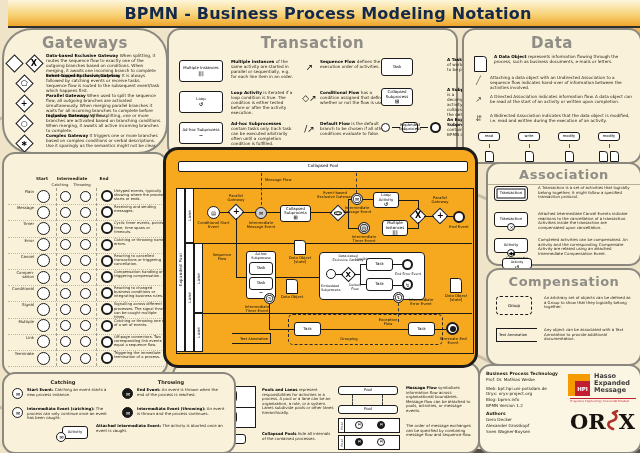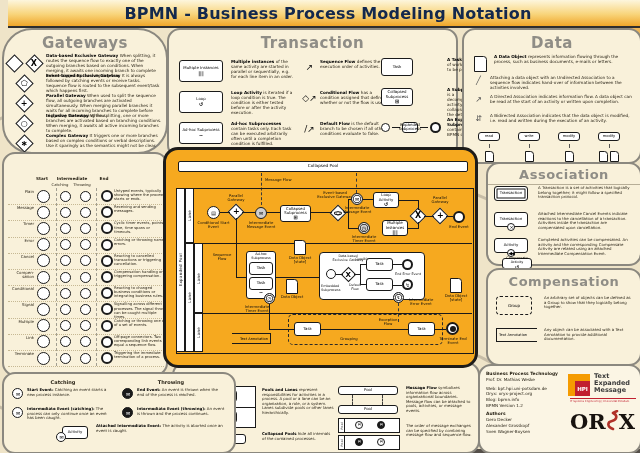--- a/index.html
+++ b/index.html
@@ -715,21 +715,21 @@
 
       <div>Gero Decker</div>
           <div>Alexander Grosskopf</div>
           <div>Sven Wagner-Boysen</div>
         </div>
     </div>
     <div id="hpibox" style="position:absolute;left:88px;top:8px;width:22px;height:22px;">
       <div id="hpired" style="width:15px;height:15px;">HPI</div>
     </div>
     <div style="position:absolute;left:114px;top:7px;font-size:6.5px;font-weight:bold;color:#3c3c3c;line-height:1.05;">
-      <div>Text</div>
+      <div>Hasso</div>
       <div>Expanded</div>
       <div>Message</div>
     </div>
     <div style="position:absolute;left:90px;top:32px;width:66px;font-size:2.6px;color:#c11f2f;border-top:1px solid #c11f2f;padding-top:1px;">IT Systems Engineering | Universität Potsdam</div>
     <div style="position:absolute;left:90px;top:44px;display:flex;align-items:flex-end;">
       <span class="oryxtxt">OR</span>
       <svg width="15" height="22" viewBox="0 0 15 22" style="margin:0 -1px;">
         <path d="M8 3 C13 5 12 10 7 11 C2 12 2 17 8 19 M8 3 l4 -2" stroke="#b03128" fill="none" stroke-width="2.6" stroke-linecap="round"></path>
       </svg>
       <span class="oryxtxt">X</span>

